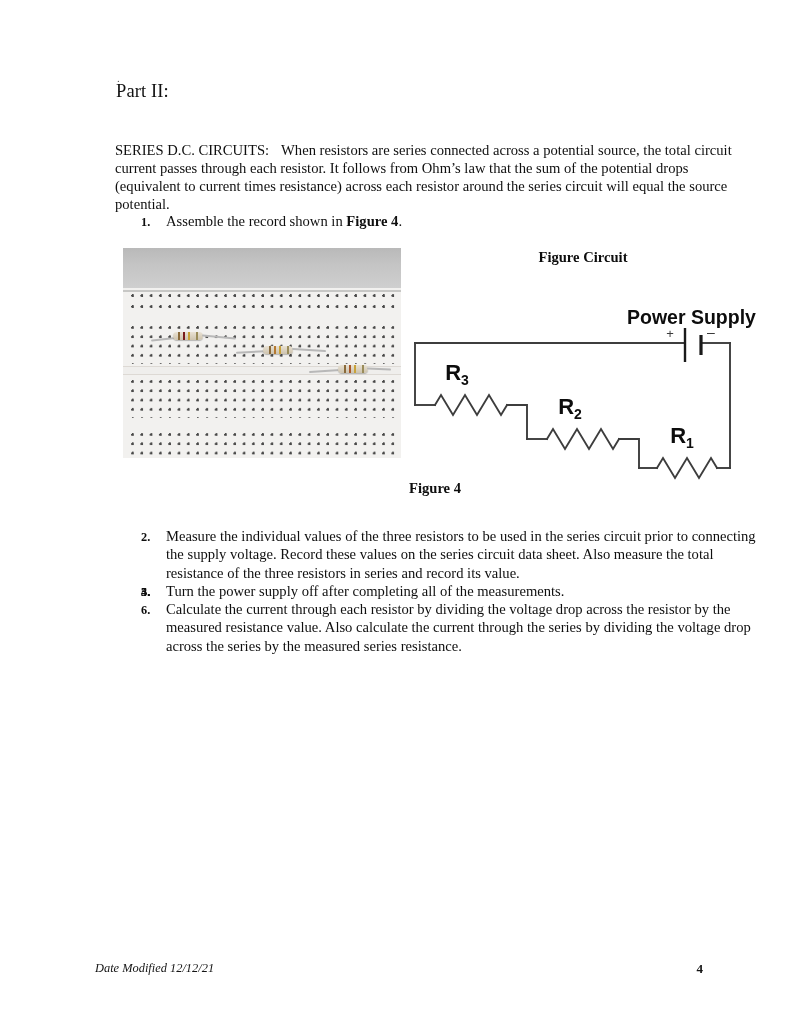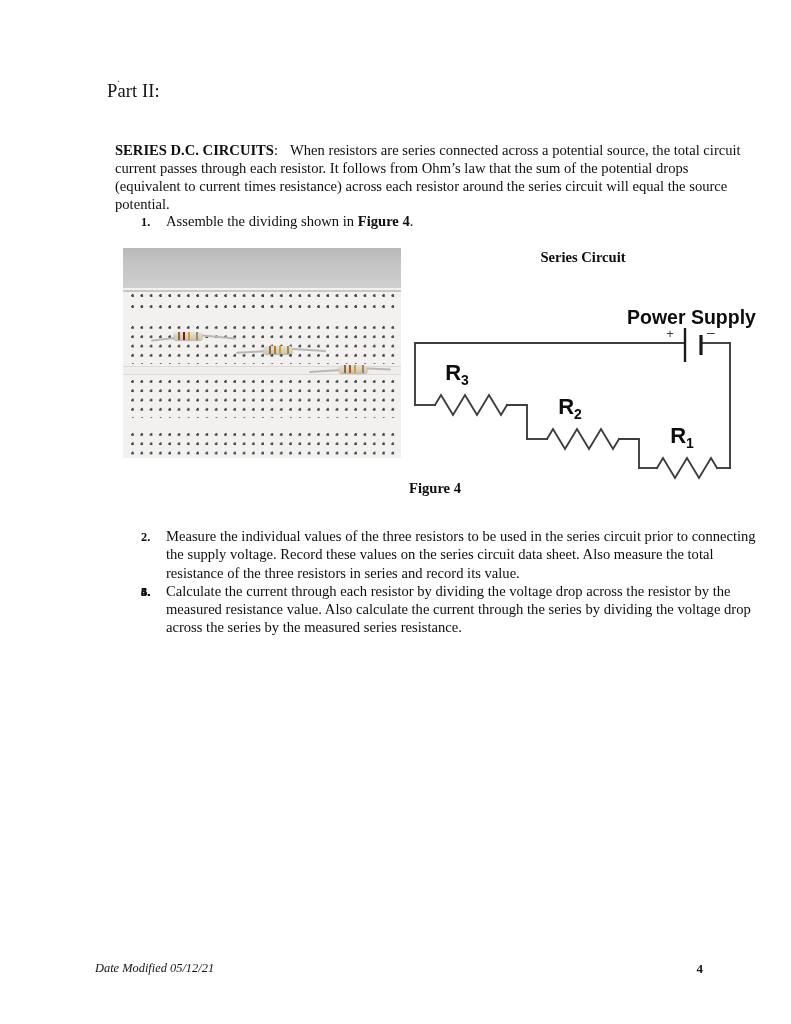--- a/index.html
+++ b/index.html
@@ -29,41 +29,41 @@
     left: 117px;
     top: 73px;
     font-size: 11px;
     line-height: 1;
     color: #555;
   }
 
   
   .part-heading {
     position: absolute;
-    left: 107px;
+    left: 116px;
     top: 80px;
     font-size: 18.5px;
     line-height: 1.25;
     font-family: "Liberation Serif", serif;
     color: #111;
     letter-spacing: 0.1px;
   }
 
   
   .intro {
     position: absolute;
     left: 115px;
     top: 126px;
     width: 630px;
     font-size: 14.6px;
     line-height: 18.3px;
     text-align: left;
     color: #0f0f0f;
   }
-  .intro b { font-weight: bold; }
+  .intro b { font-weight: normal; }
   .intro .gap { display: inline-block; width: 12px; }
 
   
   ol.steps {
     position: absolute;
     margin: 0;
     padding: 0;
     list-style: none;
   }
   ol.steps li {
@@ -224,21 +224,21 @@
 <div class="page">
 
   <div class="top-dot">.</div>
 
   <div class="part-heading">Part II:</div>
 
   <p class="intro"><b>SERIES D.C. CIRCUITS</b><span>:</span><span class="gap"></span><span>When resistors are series connected across a potential source, the total circuit current passes through each resistor. It follows from Ohm’s law that the sum of the potential drops (equivalent to current times resistance) across each resistor around the series circuit will equal the source potential.</span></p>
 
   <ol class="steps steps-top">
     <li>
-      <span class="num">1.</span><span>Assemble the dividing shown in </span><b>Figure 4</b><span>.</span>
+      <span class="num">1.</span><span>Assemble the record shown in </span><b>Figure 4</b><span>.</span>
     </li>
   </ol>
 
   <div class="figure-area">
 
     <div class="photo">
       <div class="bb-top-bezel"></div>
       <div class="bb-body"></div>
 
       <div class="dots sparse" style="left:8px; top:46px; width:264px; height:22px;"></div>
@@ -273,21 +273,21 @@
       <div class="lead" style="left:186px; top:122px; width:32px; transform:rotate(-4deg);"></div>
       <div class="res-photo" style="left:215px; top:117px; width:30px;">
         <div class="band" style="left:6px;  background:#8a6a3a;"></div>
         <div class="band" style="left:11px; background:#a8582a;"></div>
         <div class="band" style="left:16px; background:#c8a23a;"></div>
         <div class="band" style="left:24px; background:#9a8c5a;"></div>
       </div>
       <div class="lead" style="left:244px; top:120px; width:24px; transform:rotate(3deg);"></div>
     </div>
 
-    <div class="sch-title" style="top:9px; left:405px; width:356px;">Series Circuit</div>
+    <div class="sch-title" style="top:9px; left:405px; width:356px;">Figure Circuit</div>
 
     <svg class="schematic" viewBox="0 0 380 250">
       <g fill="none" stroke="#3d3d3d" stroke-width="1.9" stroke-linecap="square" stroke-linejoin="miter">
 
         <path d="M10,103 L10,165"></path>
 
         <path d="M10,103 L280,103"></path>
 
         <path d="M296,103 L325,103"></path>
 
@@ -336,23 +336,23 @@
     <li>
       <span class="num">2.</span><span>Measure the individual values of the three resistors to be used in the series circuit prior to connecting the supply voltage. Record these values on the series circuit data sheet. Also measure the total resistance of the three resistors in series and record its value.</span>
     </li>
     <li>
       <span class="num">3.</span>
     </li>
     <li>
       <span class="num">4.</span>
     </li>
     <li>
-      <span class="num">5.</span>
+      <span class="num">5.</span><span>Turn the power supply off after completing all of the measurements.</span>
     </li>
     <li>
       <span class="num">6.</span><span>Calculate the current through each resistor by dividing the voltage drop across the resistor by the measured resistance value. Also calculate the current through the series by dividing the voltage drop across the series by the measured series resistance.</span>
     </li>
   </ol>
 
-  <div class="footer-left">Date Modified 05/12/21</div>
+  <div class="footer-left">Date Modified 12/12/21</div>
   <div class="footer-right">4</div>
 
 </div>
 
 </body></html>

